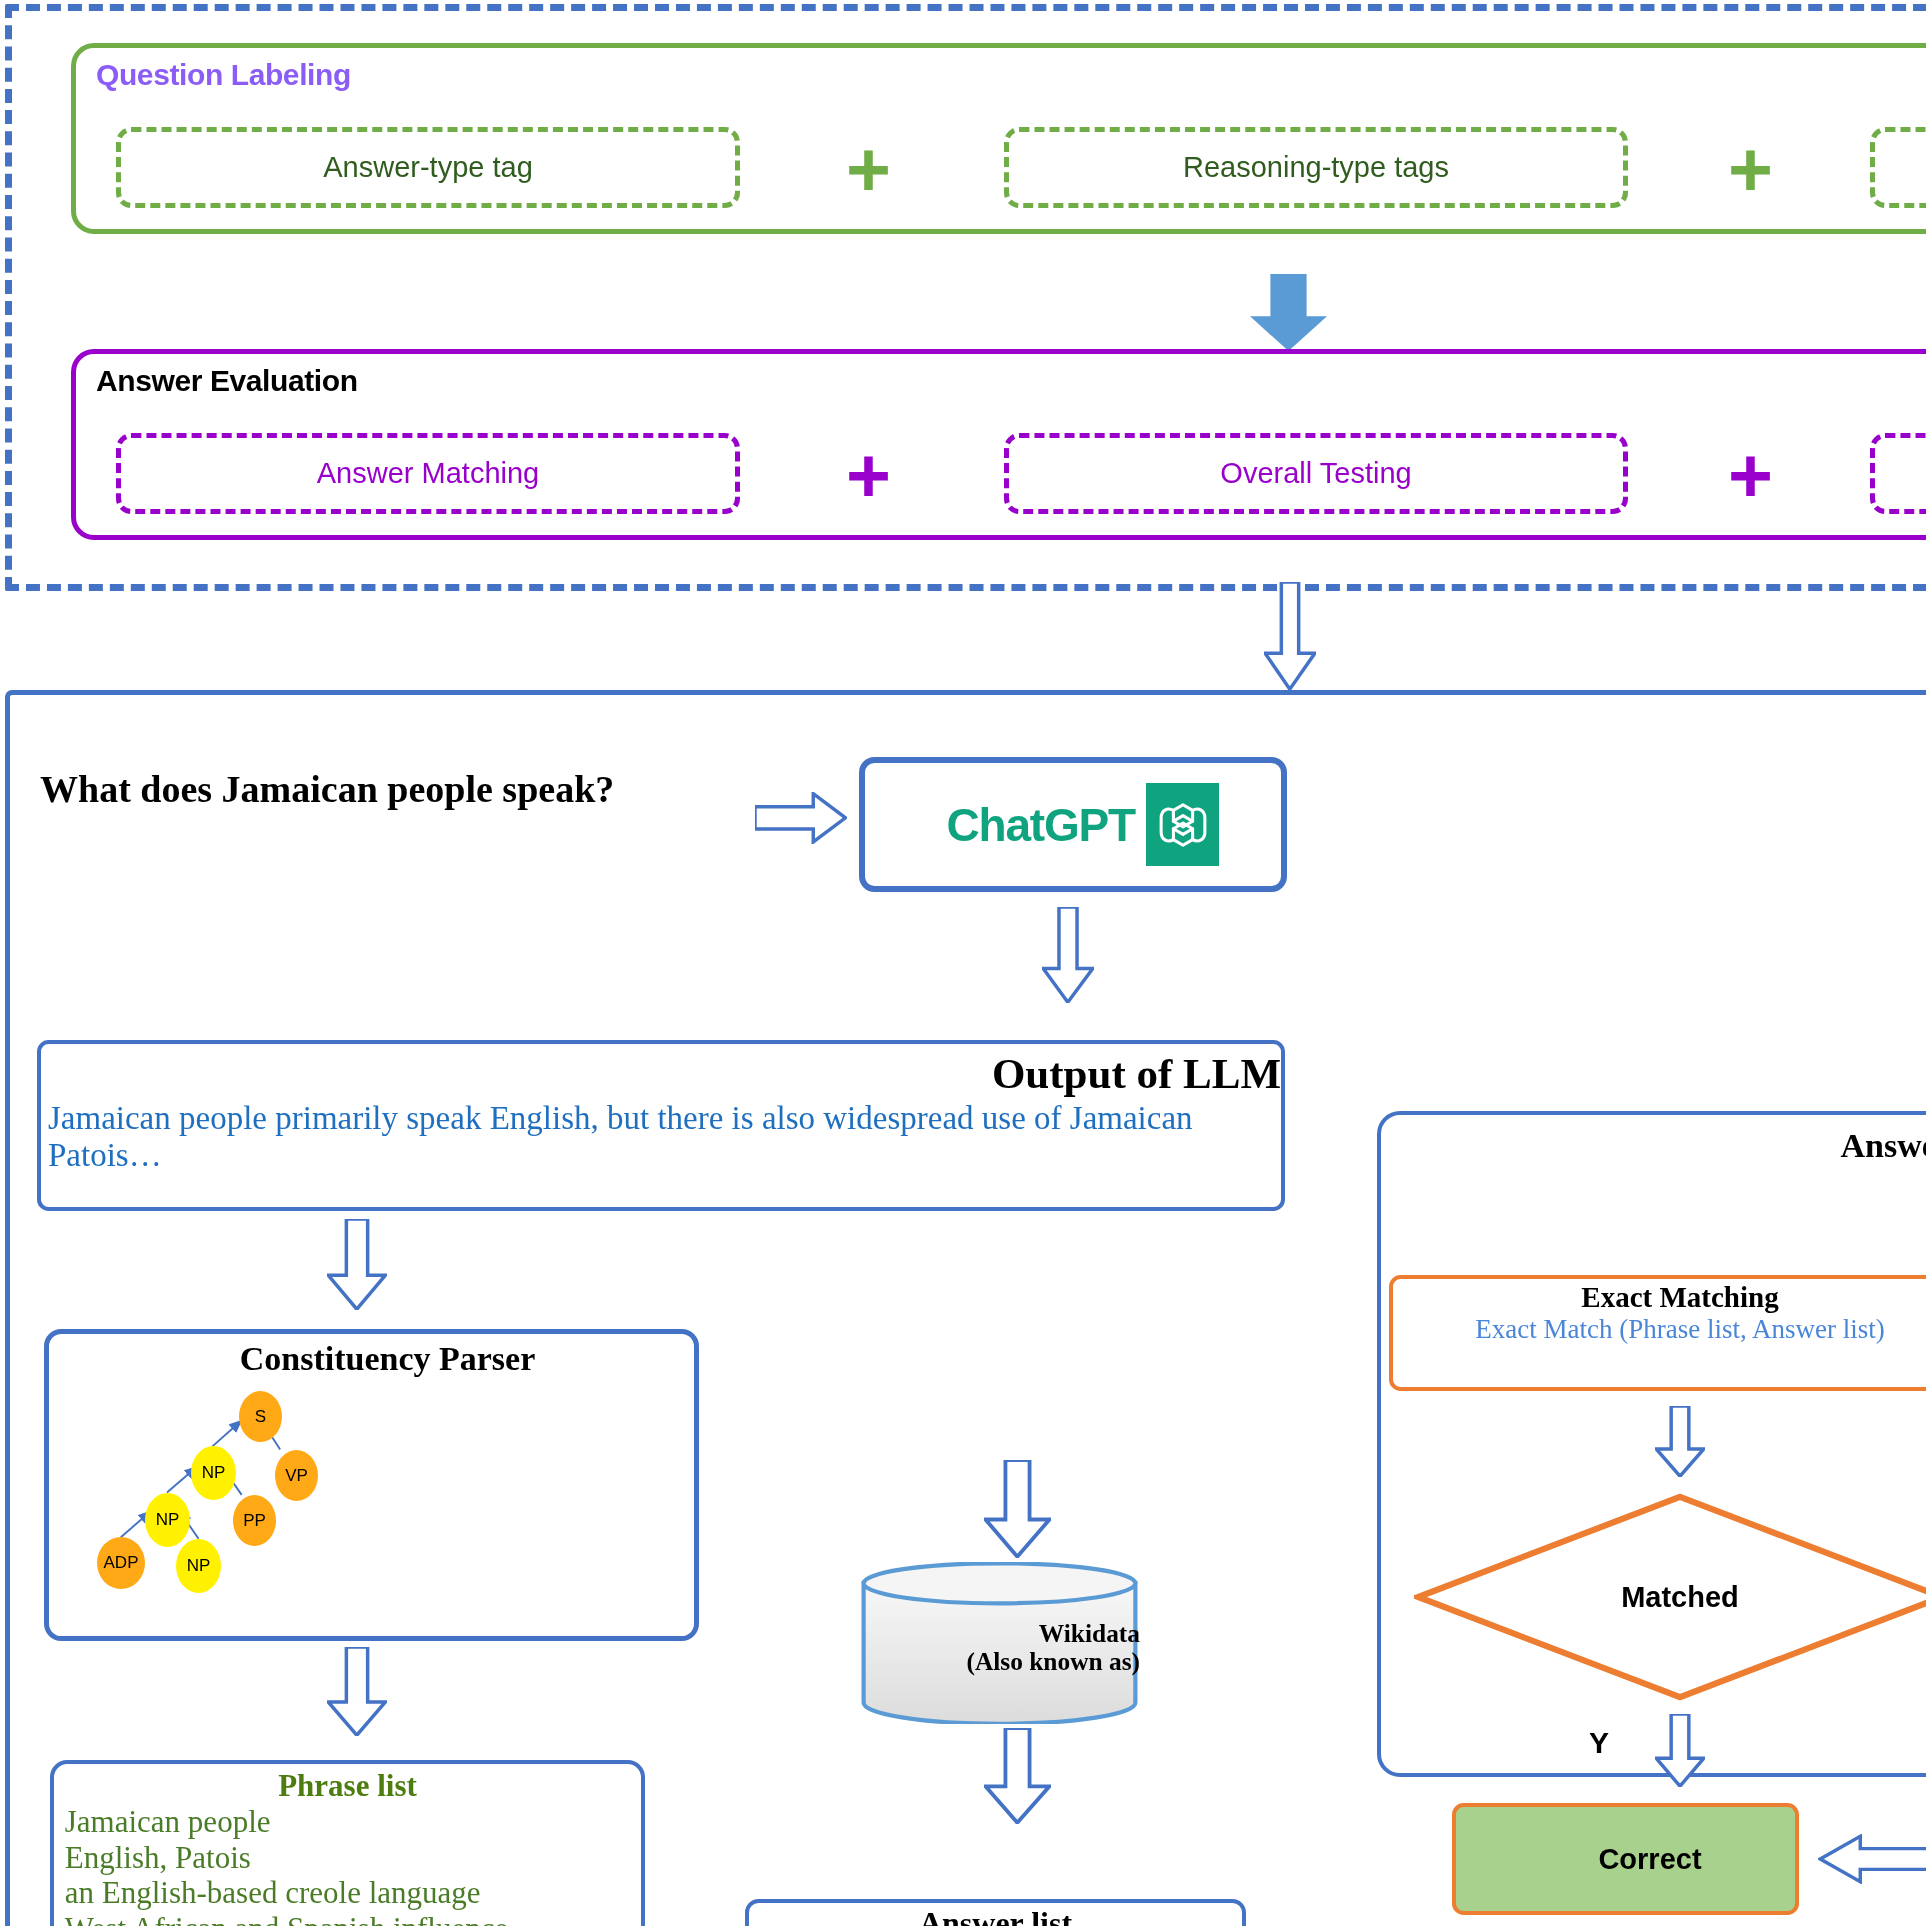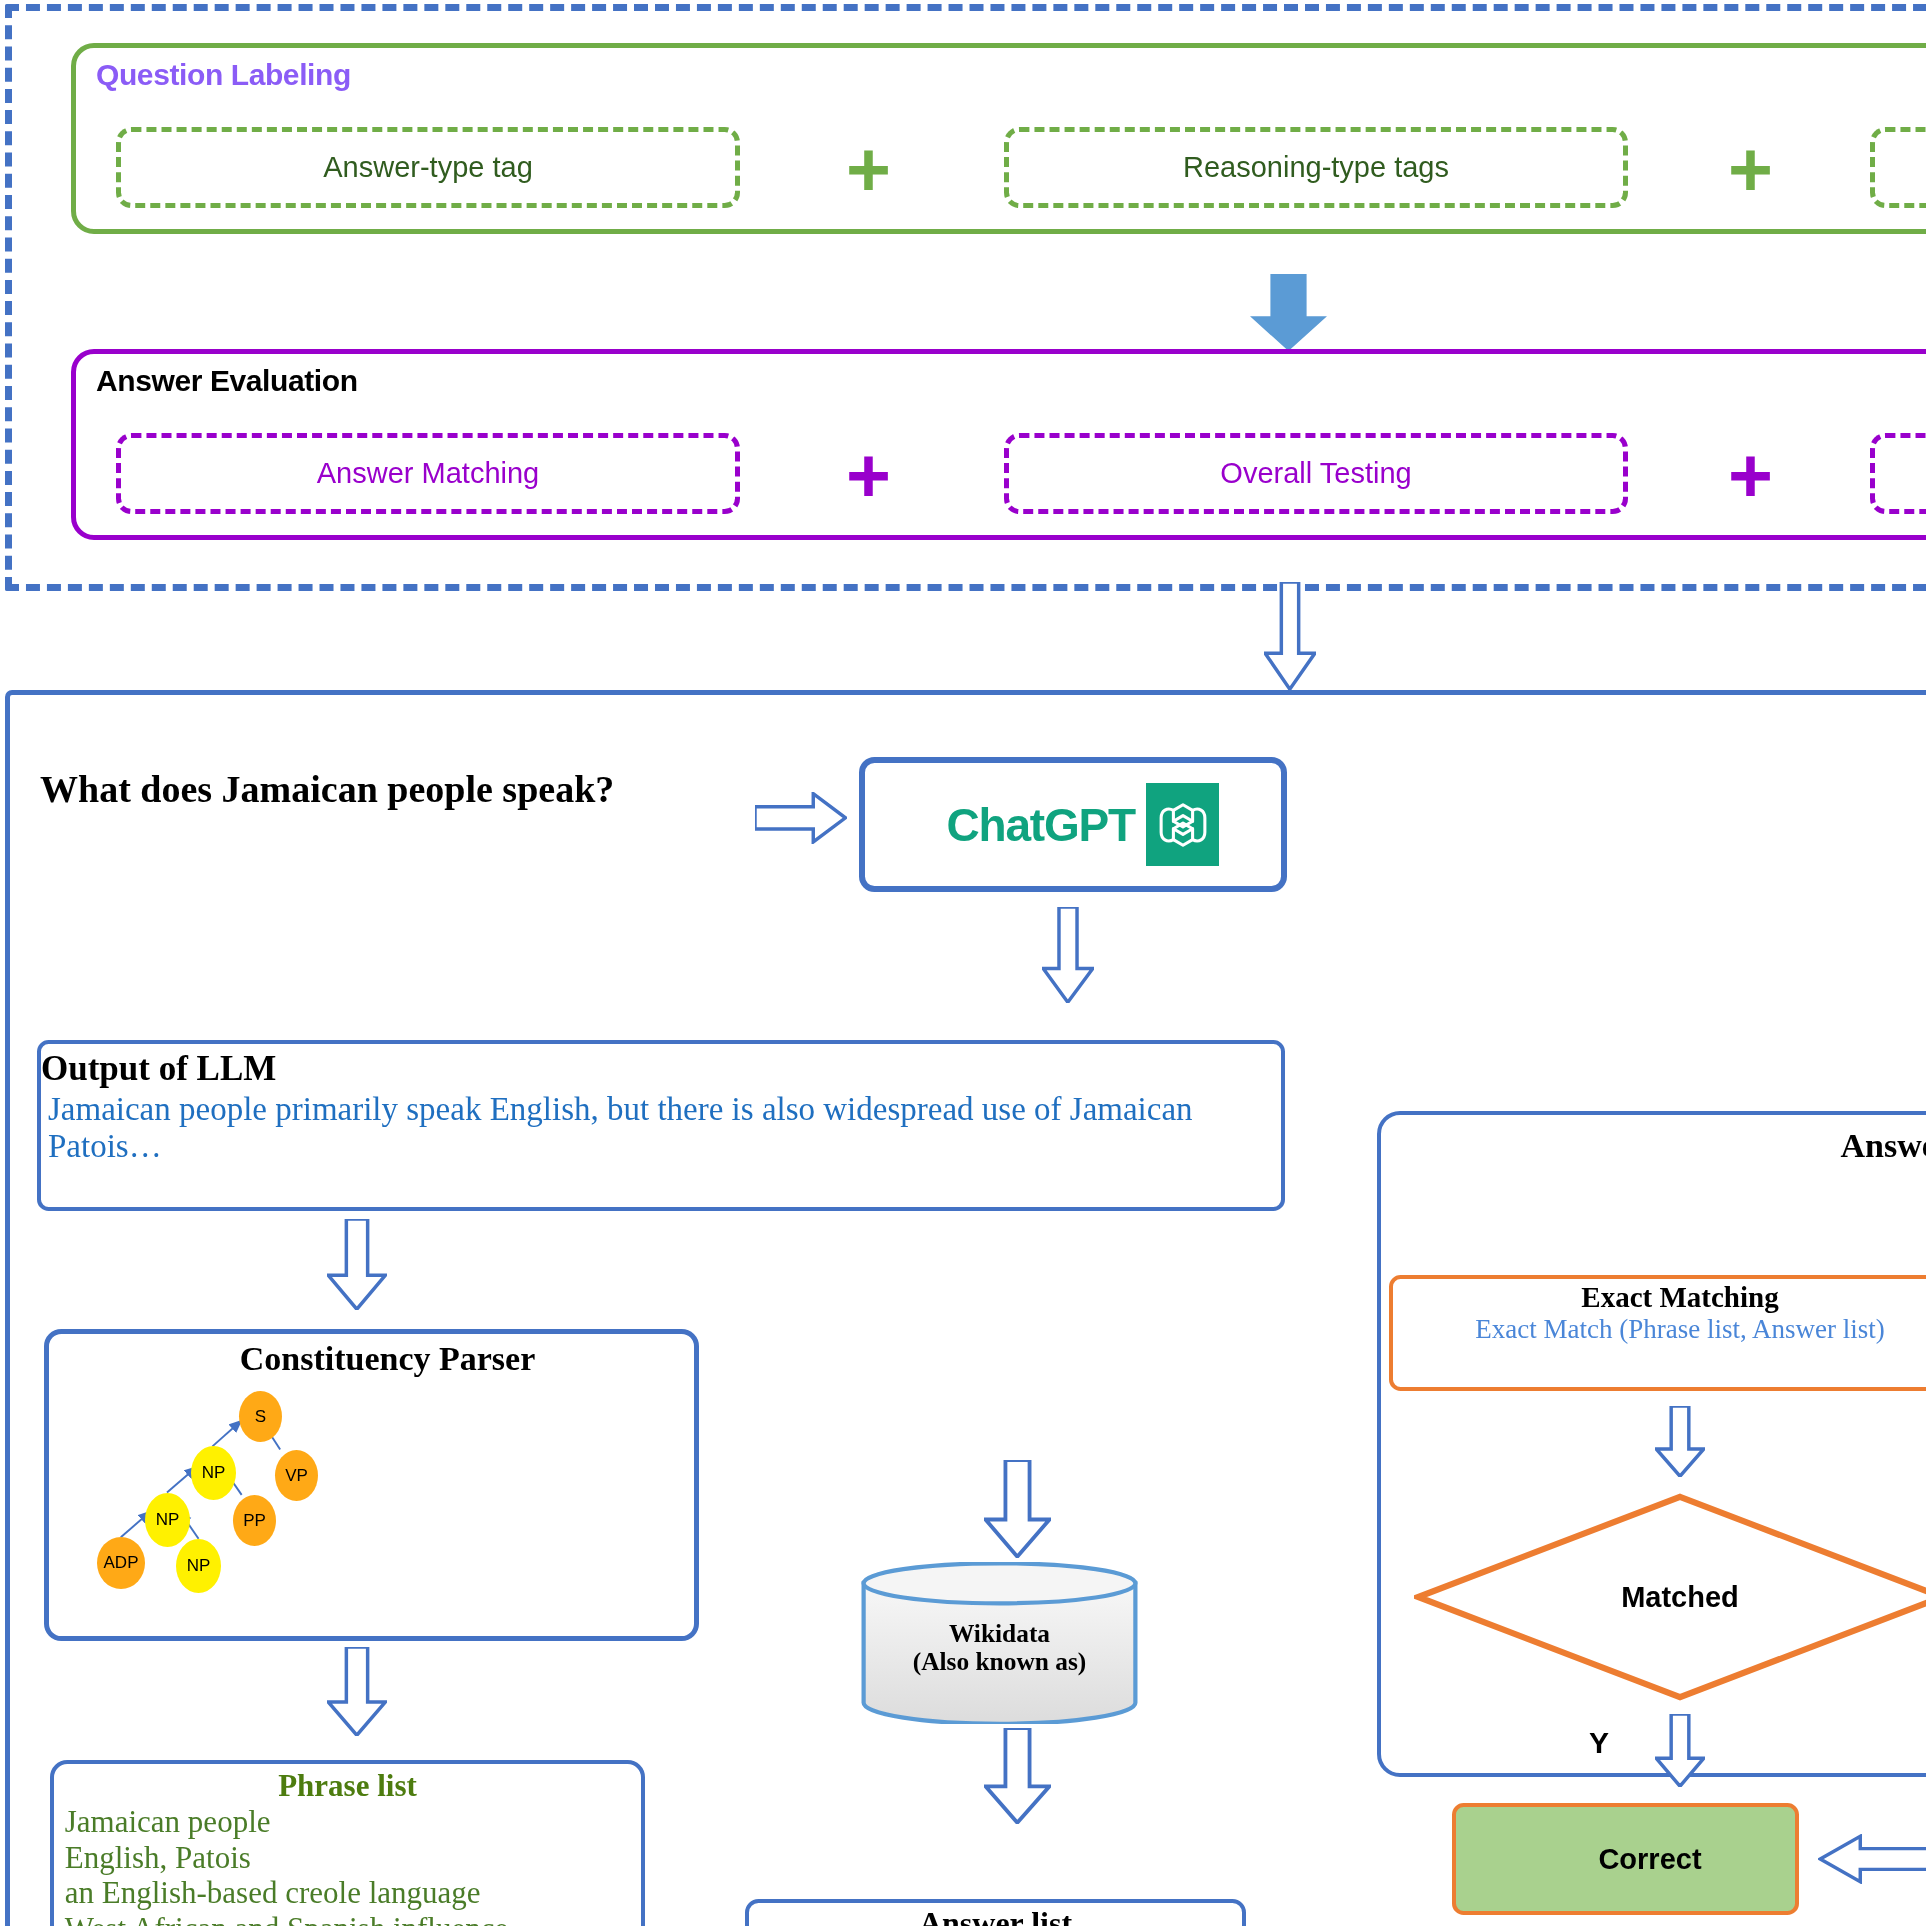--- a/index.html
+++ b/index.html
@@ -85,21 +85,21 @@
   #chatgpt-logo{width:73px;height:83px;background:#10A37F;display:flex;align-items:center;justify-content:center;}
 
   
   #arrow-cg-out{left:1042px;top:907px;width:52px;height:96px;}
 
   
   #llm-box{
     left:37px;top:1040px;width:1248px;height:171px;
     border:4.6px solid #4472C4;border-radius:11.6px;background:#fff;
   }
-  #llm-title{font-size:35px;font-weight:bold;color:#000;text-align:left;
+  #llm-title{font-size:43px;font-weight:bold;color:#000;text-align:right;
     margin-top:5.4px;font-family:"Liberation Serif",serif;}
   #llm-text{font-size:33px;color:#1F6FC0;line-height:1.12;padding:1.5px 7px 0 7px;
     font-family:"Liberation Serif",serif;}
 
   
   #arrow-out-parser{left:327px;top:1219px;width:60px;height:91px;}
 
   
   #parser-box{
     left:44px;top:1329px;width:655px;height:312px;
@@ -136,21 +136,21 @@
   #ref-title{font-size:31px;font-weight:bold;text-align:center;margin-top:3.1px;
     font-family:"Liberation Serif",serif;color:#000;}
   .ref-line{font-size:28px;color:#7030A0;line-height:1.08;padding-left:8.5px;
     font-family:"Liberation Serif",serif;}
 
   
   #arrow-ref-wiki{left:984px;top:1460px;width:67px;height:98px;}
 
   
   #wiki-cyl{left:859px;top:1562px;width:281px;height:162px;}
-  #wiki-label{left:859px;top:1620px;width:281px;text-align:center;
+  #wiki-label{left:859px;top:1620px;width:281px;text-align:right;
     font-size:25.4px;font-weight:bold;line-height:1.1;color:#000;
     font-family:"Liberation Serif",serif;}
 
   
   #arrow-wiki-ans{left:984px;top:1728px;width:67px;height:96px;}
 
   
   #ans-box{
     left:745px;top:1899px;width:501px;height:135px;
     border:4.6px solid #4472C4;border-radius:13.5px;background:#fff;

